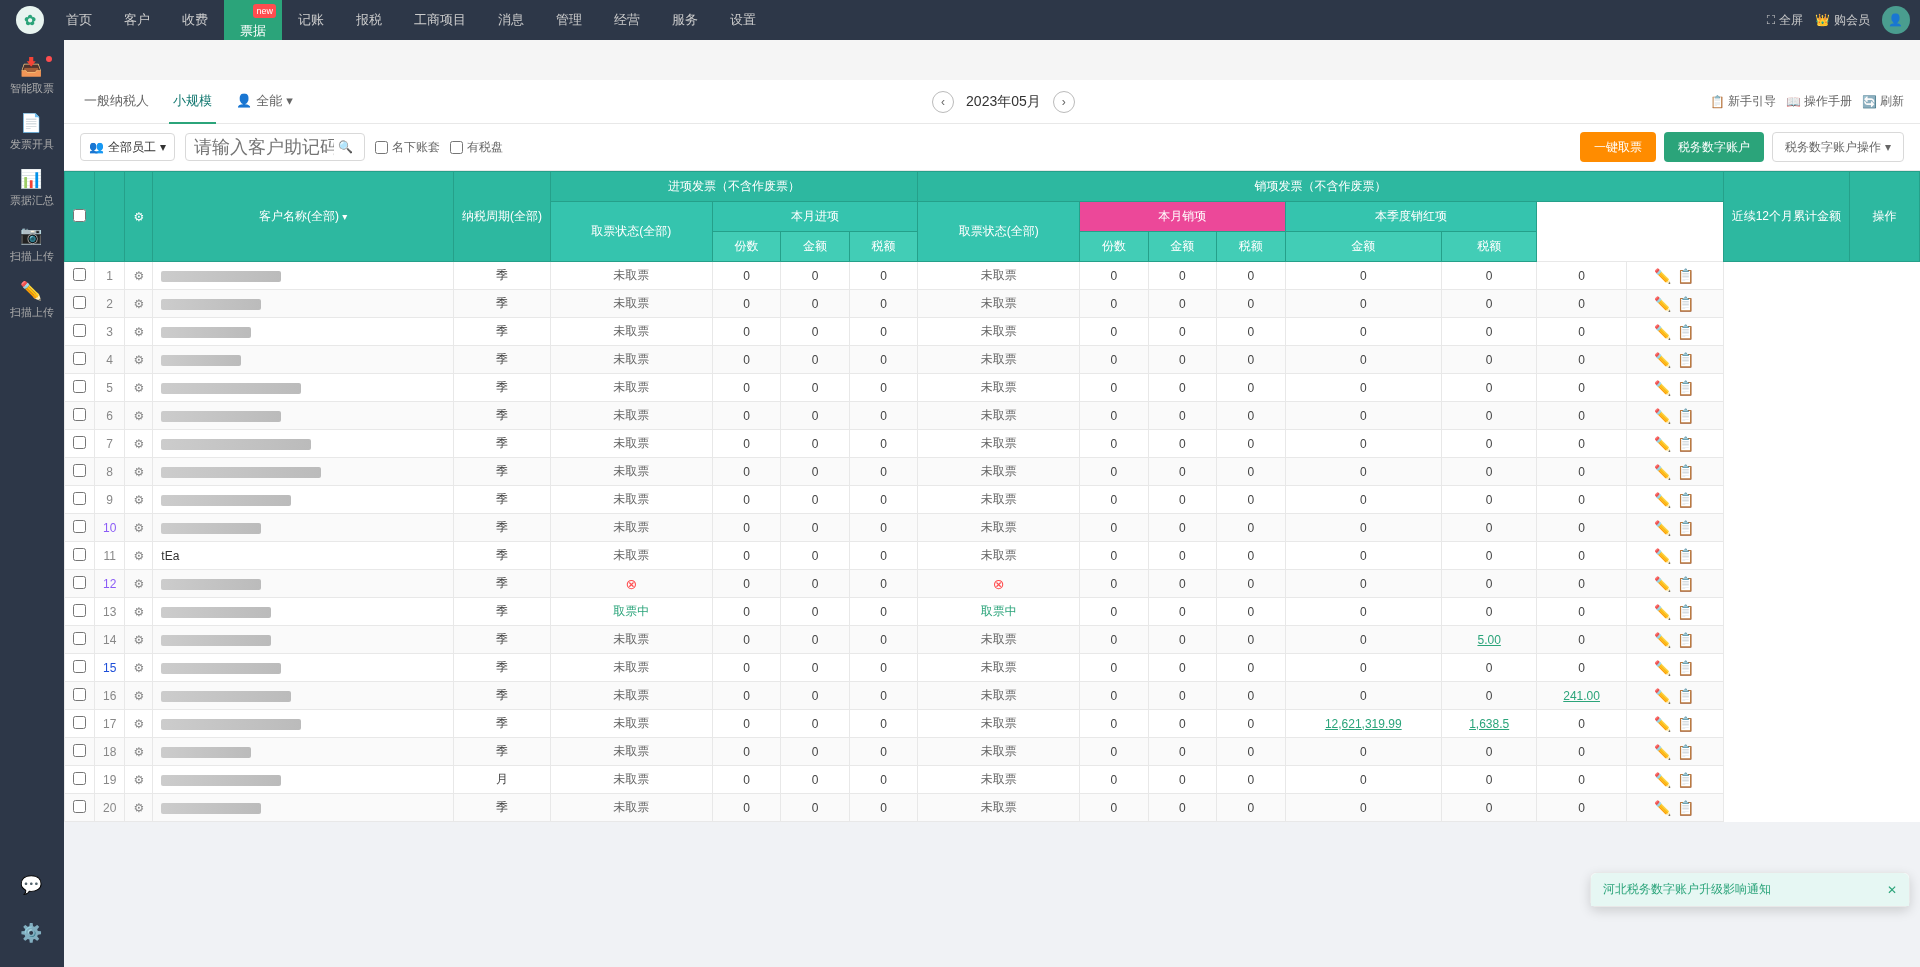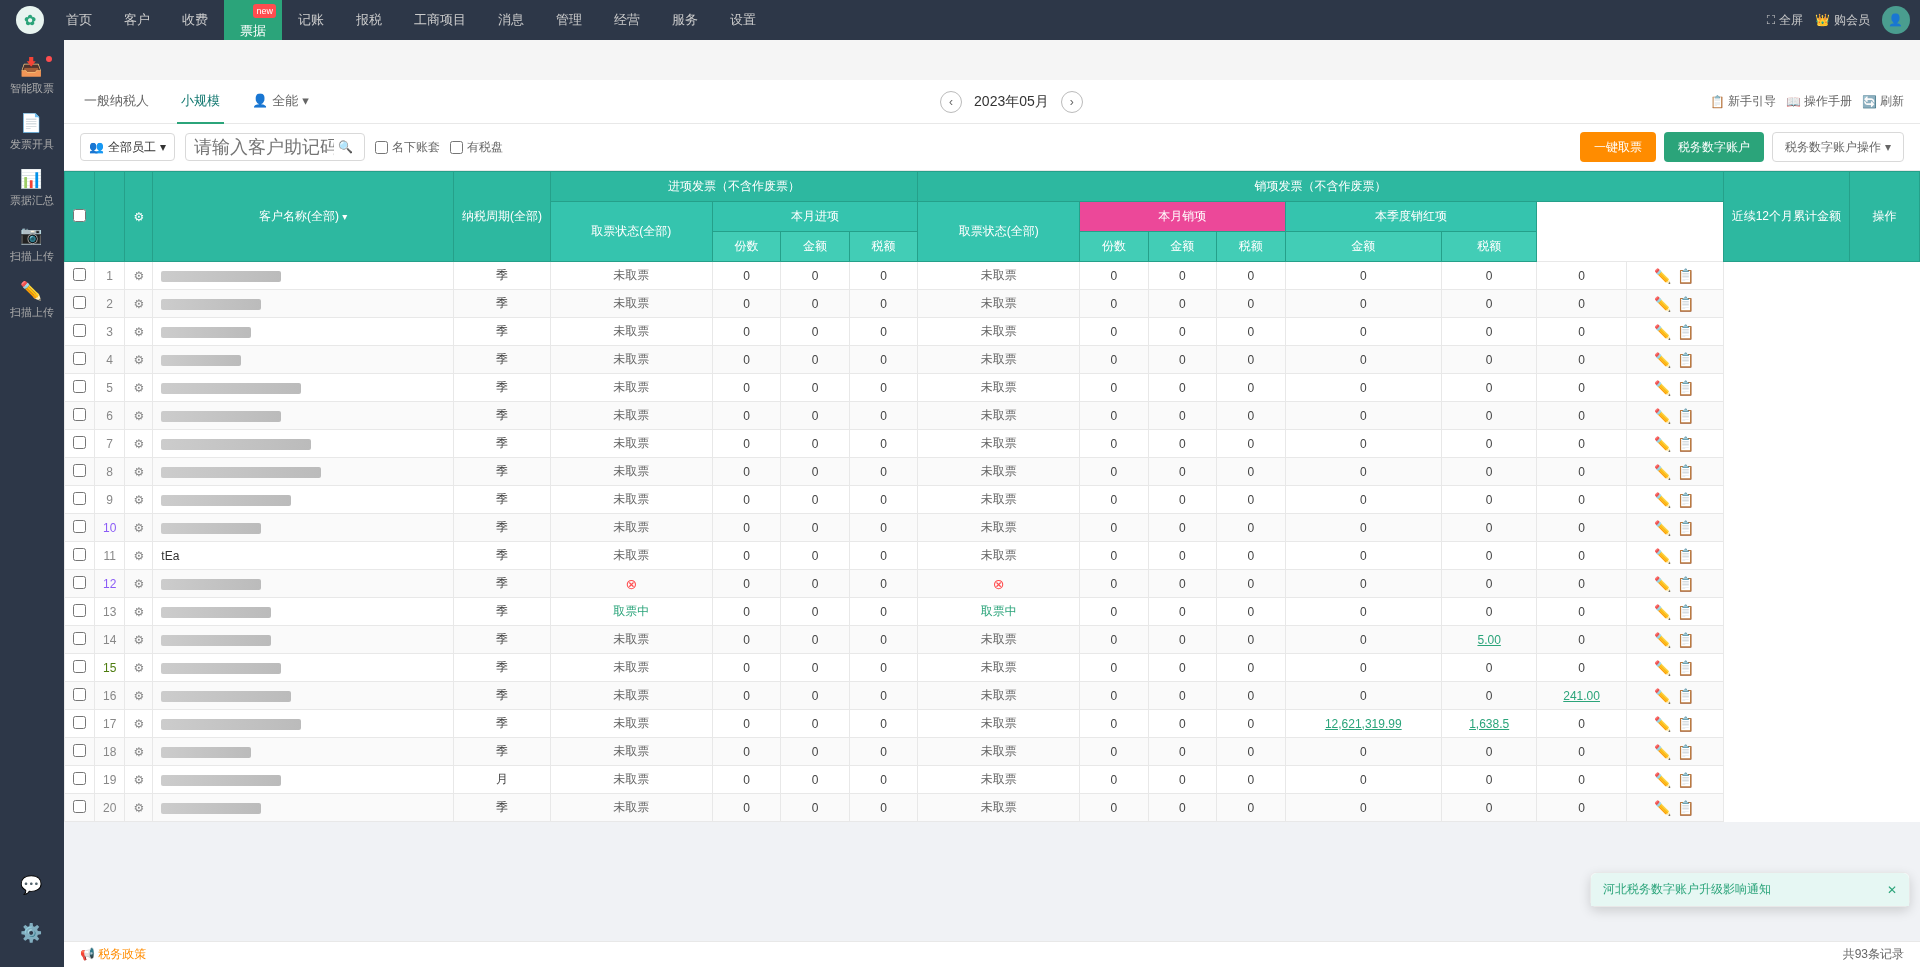--- a/index.html
+++ b/index.html
@@ -59,21 +59,21 @@
     .notif-header { background: #e6f7f3; padding: 8px 12px; display: flex; align-items: center; justify-content: space-between; border-radius: 6px 6px 0 0; }
     .notif-header span { font-size: 12px; color: #2ba47a; font-weight: 500; }
     .notif-body { padding: 10px 12px; font-size: 11px; color: #555; line-height: 1.6; max-height: 160px; overflow-y: auto; }
     .notif-close { cursor: pointer; color: #999; font-size: 14px; }
     
     
     .status-bar { padding: 4px 16px; background: #fff; border-top: 1px solid #e8e8e8; display: flex; align-items: center; justify-content: space-between; font-size: 12px; color: #666; position: fixed; bottom: 0; left: 64px; right: 0; }
     
     
     .sub-tabs-wrapper { background: #fff; padding: 0 16px; display: flex; align-items: center; height: 44px; border-bottom: 1px solid #e8e8e8; }
-    .sub-tabs-left { display: flex; align-items: center; gap: 24px; }
+    .sub-tabs-left { display: flex; align-items: center; gap: 16px; }
     .sub-tabs-actions { display: flex; align-items: center; gap: 10px; }
     
     .circle-btn { width: 22px; height: 22px; border-radius: 50%; border: 1px solid #bbb; display: flex; align-items: center; justify-content: center; cursor: pointer; background: #fff; color: #666; font-size: 12px; }
     
     .header-row1 th, .header-row2 th, .header-row3 th { background: #2db8a0; color: #fff; }
     
     .blurred-text { display: inline-block; background: linear-gradient(90deg, #ccc 0%, #bbb 100%); border-radius: 2px; height: 11px; vertical-align: middle; }
     
     .error-circle { color: #ff4d4f; font-size: 14px; }
   </style>
@@ -617,21 +617,21 @@
             <td style="">0</td>
             <td>
     <div class="action-icons">
       <span class="action-icon">✏️</span>
       <span class="action-icon">📋</span>
     </div>
   </td>
           </tr>
           <tr>
             <td><input type="checkbox" style=""></td>
-            <td style="color:#4d7c0f;margin-top:17px;">15</td>
+            <td style="color:#1d4ed8;margin-top:17px;">15</td>
             <td><span style="cursor:pointer; color:#888;">⚙</span></td>
             <td class="td-left"><span class="blurred-text" style="width:120px;"></span></td>
             <td>季</td>
             <td><span style="color:#666;">未取票</span></td>
             <td>0</td>
             <td>0</td>
             <td>0</td>
             <td><span style="color:#666;">未取票</span></td>
             <td>0</td>
             <td>0</td>
@@ -763,27 +763,20 @@
     <div class="action-icons">
       <span class="action-icon">✏️</span>
       <span class="action-icon">📋</span>
     </div>
   </td>
           </tr>
         </tbody>
     </table>
   </div>
 
-  <div class="status-bar">
-    <span style="color:#ff8c00; cursor:pointer;">
-      <span>📢</span>
-      <span>税务政策</span>
-    </span>
-    <span>共93条记录</span>
-  </div>
 </div>
 
 <div class="notification-popup">
   <div class="notif-header">
     <span>河北税务数字账户升级影响通知</span>
     <span class="notif-close">✕</span>
   </div>
 </div>
 
 </body></html>

